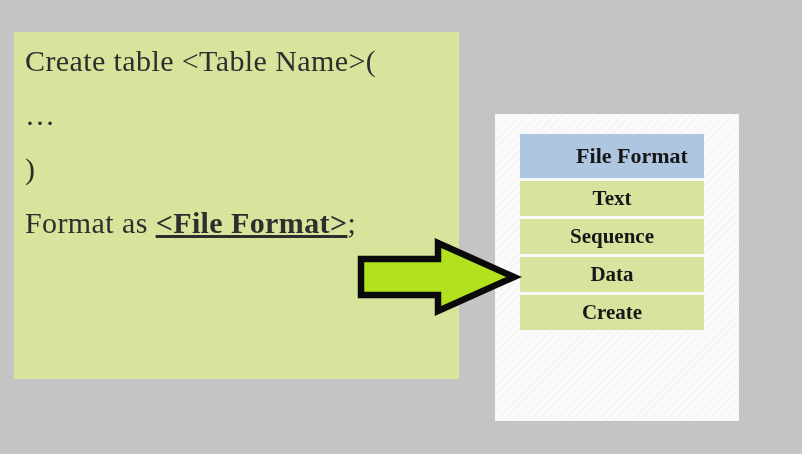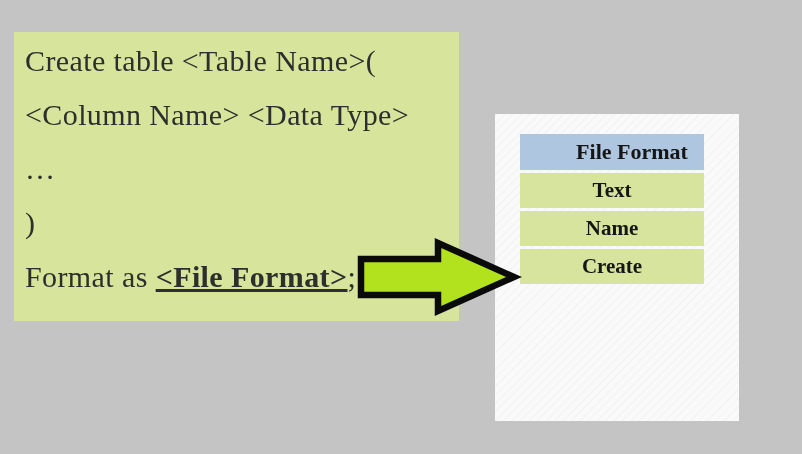--- a/index.html
+++ b/index.html
@@ -17,21 +17,21 @@
     font-family:"Liberation Serif","DejaVu Serif",serif;
     position:relative;
     overflow:hidden;
   }
   .canvas{position:absolute;inset:0;}
 
   
   .code-box{
     position:absolute;
     left:14px; top:32px;
-    width:445px; height:289px;
+    width:445px; height:347px;
     background:var(--code-box-bg);
     color:var(--text);
     padding:2px 0 0 11px;
   }
   .code-line{
     font-size:30px;
     line-height:54px;
     letter-spacing:0.4px;
     white-space:nowrap;
   }
@@ -55,21 +55,21 @@
       repeating-linear-gradient(135deg, rgba(0,0,0,0.018) 0 2px, rgba(0,0,0,0) 2px 6px),
       var(--card-bg);
     z-index:2;
   }
   .fmt-table{
     position:absolute;
     left:25px; top:20px;
     width:184px;
   }
   .fmt-header{
-    height:36px;
+    height:44px;
     margin-bottom:3px;
     background:var(--header-bg);
     display:flex;align-items:center;justify-content:center;
     font-weight:bold;
     font-size:22px;
     color:#161616;
     padding-left:40px;
   }
   .fmt-row{
     height:35px;
@@ -81,32 +81,32 @@
     color:#161616;
   }
 </style>
 </head>
 <body>
 
 <div class="canvas">
 
   <div class="code-box">
     <div class="code-line">Create table &lt;Table Name&gt;(</div>
-    <div class="code-line">&lt;Column Name&gt; &lt;Data Type&gt;</div>
     <div class="code-line">…</div>
     <div class="code-line">)</div>
     <div class="code-line"><span>Format as </span><b>&lt;File Format&gt;</b><span>;</span></div>
   </div>
 
   <svg class="arrow-svg" viewBox="0 0 176 92" xmlns="http://www.w3.org/2000/svg">
     <polygon points="9,27 86,27 86,11 162,45 86,79 86,63 9,63" stroke="#0a0a0a" stroke-width="6.5" stroke-linejoin="miter" stroke-miterlimit="6" fill="#b2e21e"></polygon>
   </svg>
 
   <div class="card">
     <div class="fmt-table">
       <div class="fmt-header">File Format</div>
       <div class="fmt-row">Text</div>
-      <div class="fmt-row">Name</div>
+      <div class="fmt-row">Sequence</div>
+      <div class="fmt-row">Data</div>
       <div class="fmt-row">Create</div>
     </div>
   </div>
 
 </div>
 
 </body></html>

